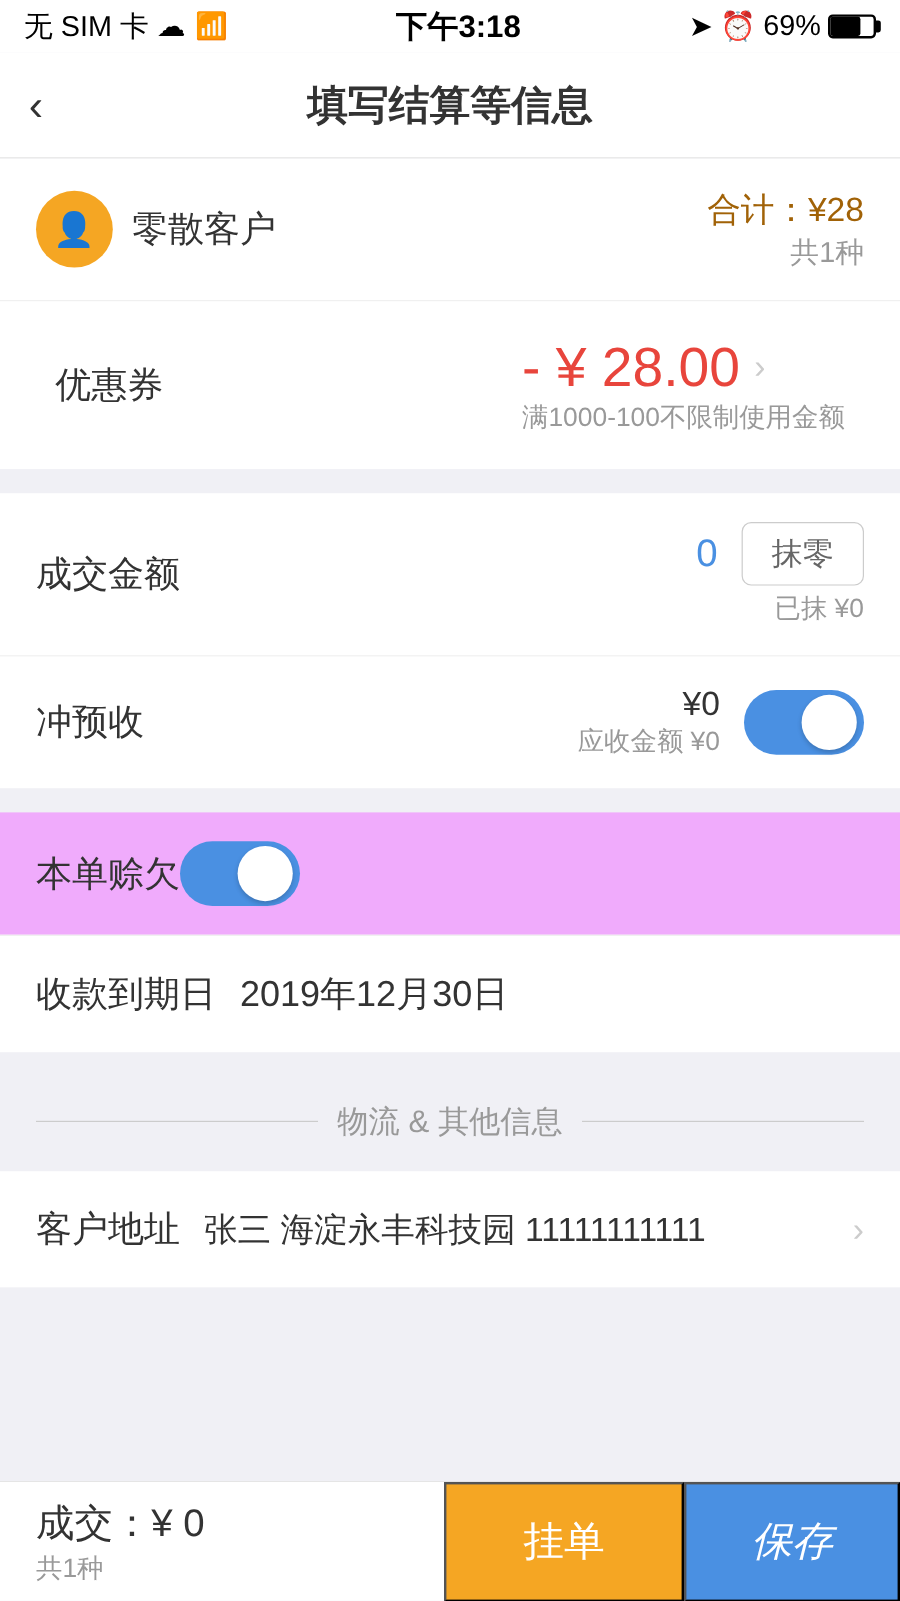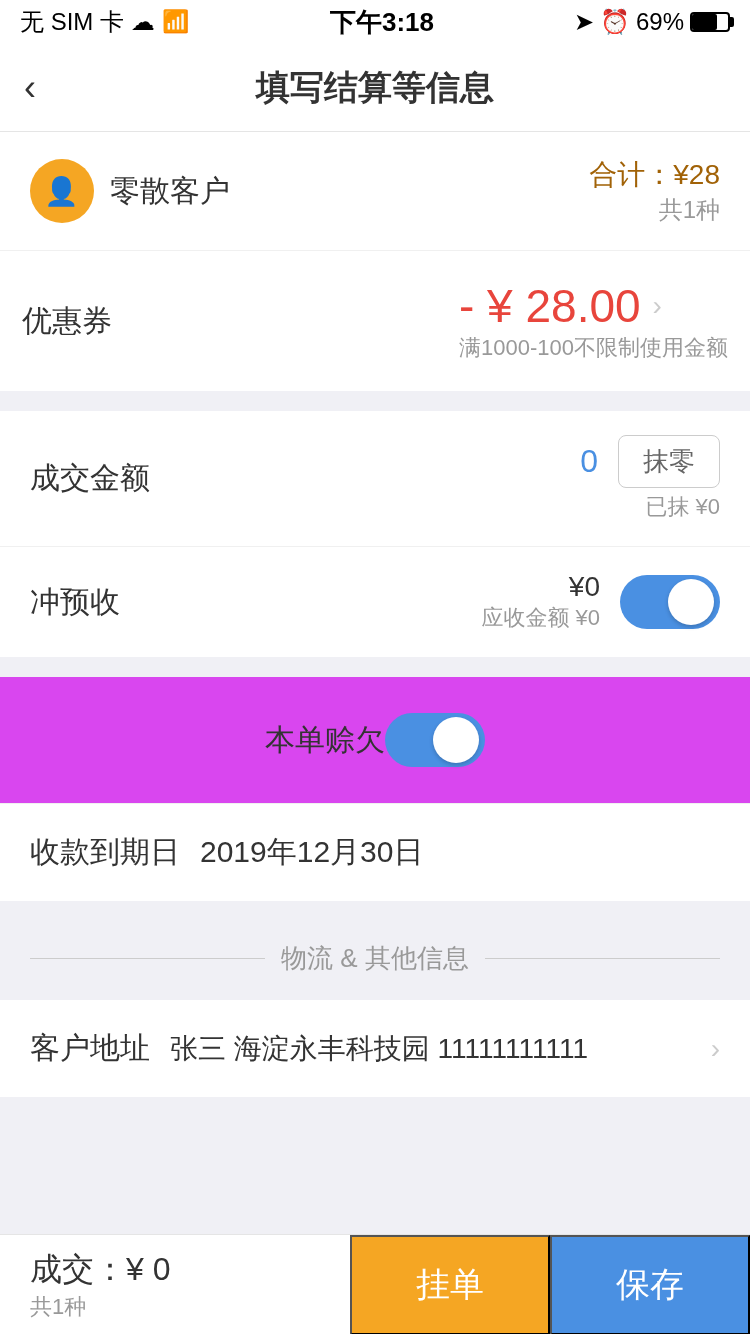--- a/index.html
+++ b/index.html
@@ -96,21 +96,21 @@
     .customer-right { text-align: right; }
     .customer-total { font-size: 28px; color: #a16207; }
     .customer-count { font-size: 24px; color: #999; }
 
     
     .coupon-row {
       background: #fff;
       display: flex;
       align-items: center;
       justify-content: space-between;
-      padding: 28px 22px;
+      padding: 28px 46px;
       border-top: 1px solid #f0f0f0;
     }
     .coupon-label { font-size: 30px; color: #333; }
     .coupon-amount { font-size: 46px; color: #e8453c; font-weight: 500; }
     .coupon-desc { font-size: 22px; color: #999; text-align: right; }
     .coupon-chevron { font-size: 28px; color: #ccc; margin-left: 4px; }
     .coupon-right-wrap { text-align: right; }
 
     
     .form-row {
@@ -156,25 +156,25 @@
     .toggle-knob {
       width: 46px; height: 46px; border-radius: 50%;
       background: #fff;
       position: absolute;
       top: 4px; right: 6px;
       box-shadow: 0 2px 4px rgba(0,0,0,0.2);
     }
 
     
     .credit-row {
-      background: #d946ef;
-      display: flex;
-      align-items: center;
-      justify-content: center;
-      padding: 36px 30px;
+      background: #f0abfc;
+      display: flex;
+      align-items: center;
+      justify-content: flex-start;
+      padding: 24px 30px;
     }
     .credit-label { font-size: 30px; color: #333; }
 
     
     .due-date-row {
       background: #fff;
       display: flex;
       align-items: center;
       padding: 28px 30px;
       border-top: 1px solid #f0f0f0;
@@ -225,24 +225,24 @@
     .bottom-deal-main { font-size: 28px; color: #333; }
     .bottom-deal-main span { font-size: 32px; font-weight: 500; }
     .bottom-deal-sub { font-size: 22px; color: #999; }
     .btn-pending {
       width: 200px; height: 100px;
       background: #f5a623;
       display: flex; align-items: center; justify-content: center;
       font-size: 34px; color: #fff; cursor: pointer;
     }
     .btn-save {
-      width: 200px; height: 100px;
+      width: 180px; height: 100px;
       background: #4a90e2;
       display: flex; align-items: center; justify-content: center;
-      font-size: 34px; color: #fff; cursor: pointer;
+      font-size: 34px; color: #fff; cursor: pointer; font-style: italic;
     }
 
     
     .wifi-icon { font-size: 22px; }
   </style>
 </head>
 <body>
 
 <div class="status-bar">
   <div class="status-bar-left">

